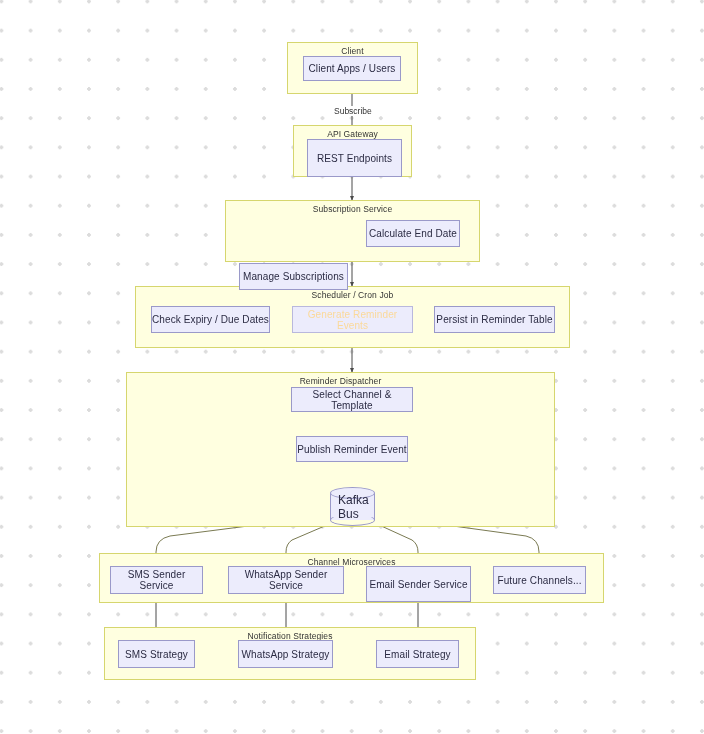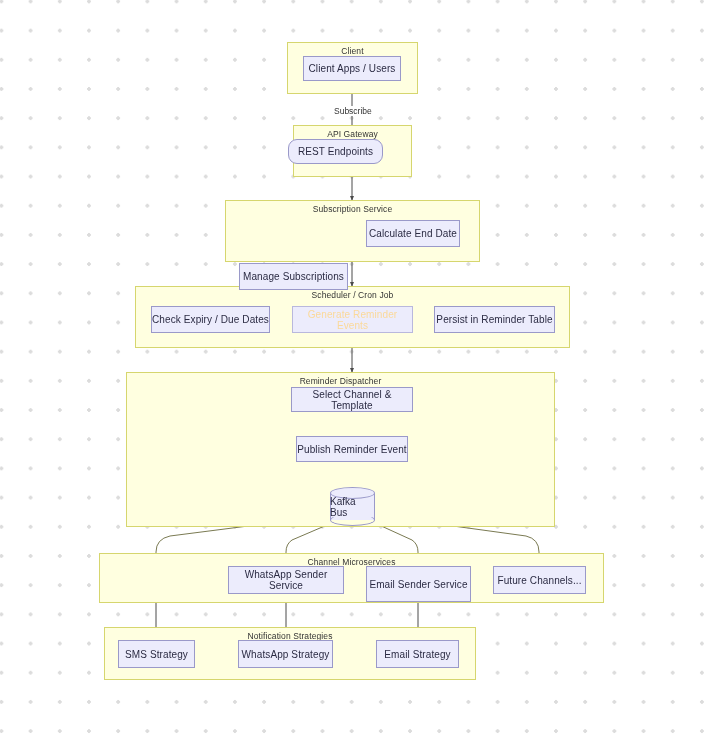--- a/index.html
+++ b/index.html
@@ -91,23 +91,24 @@
     box-sizing: border-box;
   }
   .cyl .cyl-top { top: 0; }
   .cyl .cyl-bottom { bottom: 0; background: transparent; border-top-color: transparent; }
   .cyl .cyl-text {
     position: absolute;
     left: 0; right: 0; top: 0; bottom: 0;
     display: flex;
     align-items: center;
     justify-content: center;
-    font-size: 10px;
+    font-size: 12px;
     color: #2b2b43;
     z-index: 2;
+    padding-left: 8px;
   }
 </style>
 </head>
 <body>
 
 <div id="canvas">
 
   <svg id="edges" viewBox="0 0 704 734">
     <defs>
       <marker id="arrow" viewBox="0 0 10 10" refX="8" refY="5" markerWidth="5" markerHeight="5" orient="auto-start-reverse">
@@ -165,36 +166,37 @@
   <div class="group" style="left:99px; top:553px; width:505px; height:50px;">
     <div class="group-label">Channel Microservices</div>
   </div>
 
   <div class="group" style="left:104px; top:627px; width:372px; height:53px;">
     <div class="group-label">Notification Strategies</div>
   </div>
 
   <div class="node" style="left:303px; top:56px; width:98px; height:25px;">Client Apps / Users</div>
 
-  <div class="node" style="left:288px; top:139px; width:95px; height:25px;border-radius:9px;">REST Endpoints</div>
+  <div class="node" style="left:307px; top:139px; width:95px; height:38px;">REST Endpoints</div>
 
   <div class="node" style="left:239px; top:220px; width:109px; height:27px;margin-top:43px;">Manage Subscriptions</div>
 
   <div class="node" style="left:366px; top:220px; width:94px; height:27px;">Calculate End Date</div>
 
   <div class="node" style="left:151px; top:306px; width:119px; height:27px;">Check Expiry / Due Dates</div>
 
   <div class="node dim" style="left:292px; top:306px; width:121px; height:27px;">Generate Reminder Events</div>
 
   <div class="node" style="left:434px; top:306px; width:121px; height:27px;">Persist in Reminder Table</div>
 
   <div class="node" style="left:291px; top:387px; width:122px; height:25px;">Select Channel &amp; Template</div>
 
   <div class="node" style="left:296px; top:436px; width:112px; height:26px;">Publish Reminder Event</div>
 
+  <div class="node" style="left:110px; top:566px; width:93px; height:28px;">SMS Sender Service</div>
 
   <div class="node" style="left:228px; top:566px; width:116px; height:28px;">WhatsApp Sender Service</div>
 
   <div class="node" style="left:366px; top:566px; width:105px; height:36px;">Email Sender Service</div>
 
   <div class="node" style="left:493px; top:566px; width:93px; height:28px;">Future Channels...</div>
 
   <div class="node" style="left:118px; top:640px; width:77px; height:28px;">SMS Strategy</div>
 
   <div class="node" style="left:238px; top:640px; width:95px; height:28px;">WhatsApp Strategy</div>

